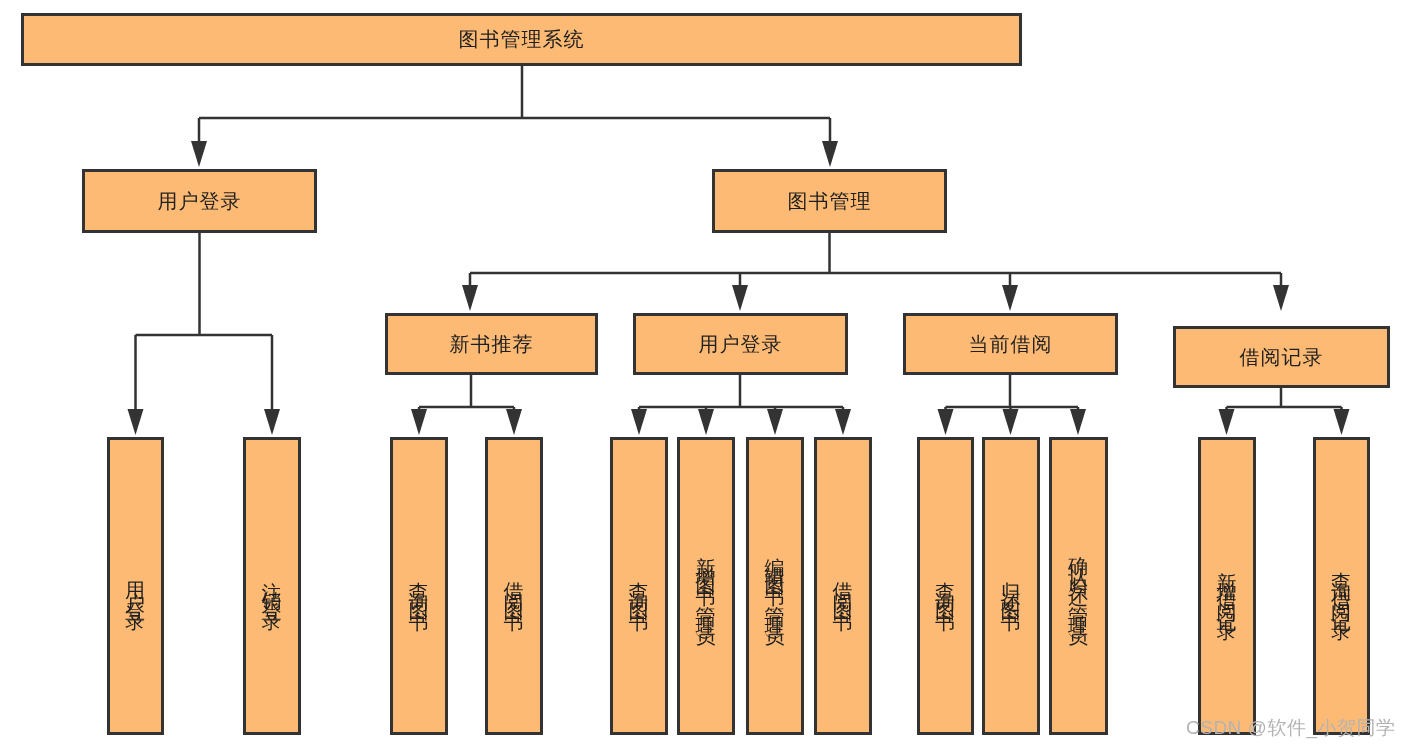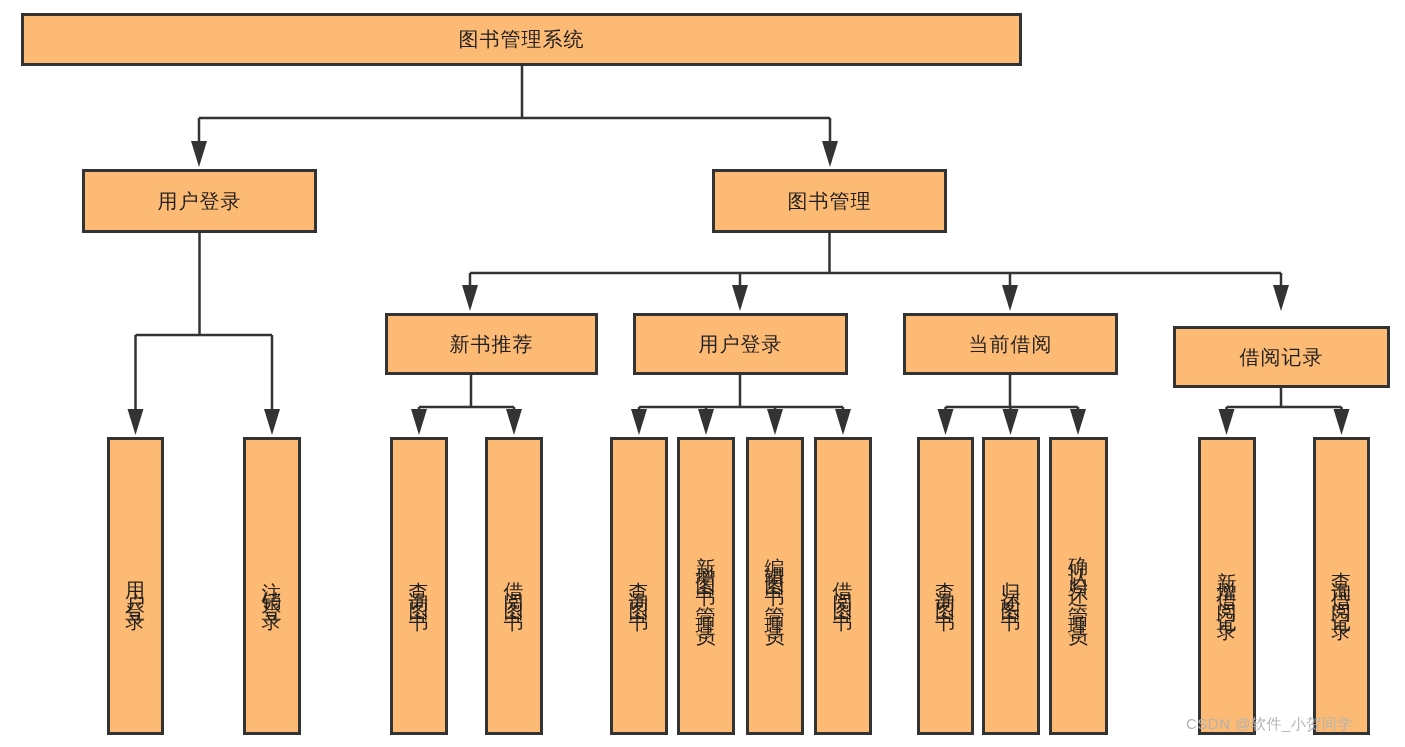--- a/index.html
+++ b/index.html
@@ -52,21 +52,21 @@
   #l-c3{left:746px;width:58px;}
   #l-c4{left:814px;width:58px;}
   #l-d1{left:917px;width:57px;}
   #l-d2{left:982px;width:58px;}
   #l-d3{left:1049px;width:59px;}
   #l-e1{left:1198px;width:58px;}
   #l-e2{left:1313px;width:57px;}
   #watermark{
     position:absolute;
     left:1186px;top:715px;
-    font-size:15px;
+    font-size:19px;
     color:#b3b3b3;
     z-index:2;
     white-space:nowrap;
     letter-spacing:0.5px;
     text-align:center;
   }
 </style>
 </head>
 <body>
 

